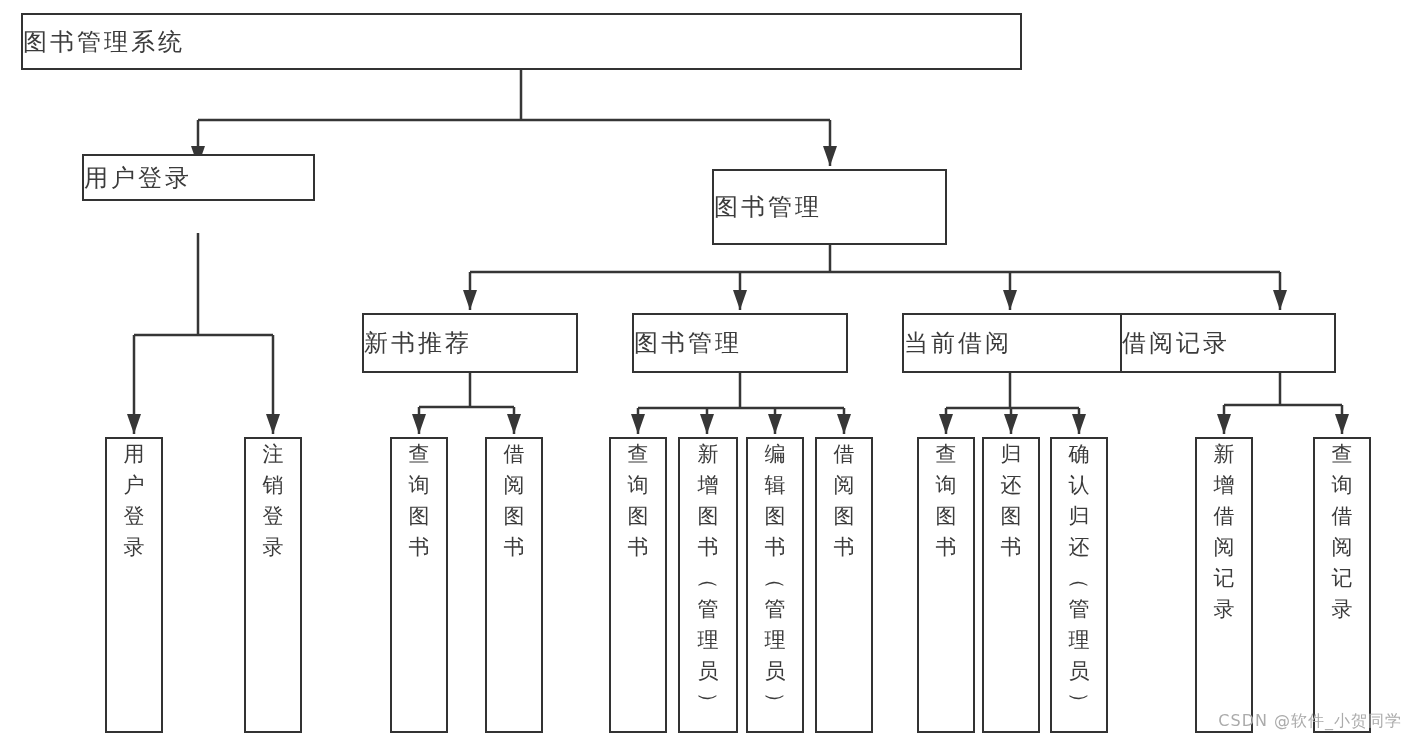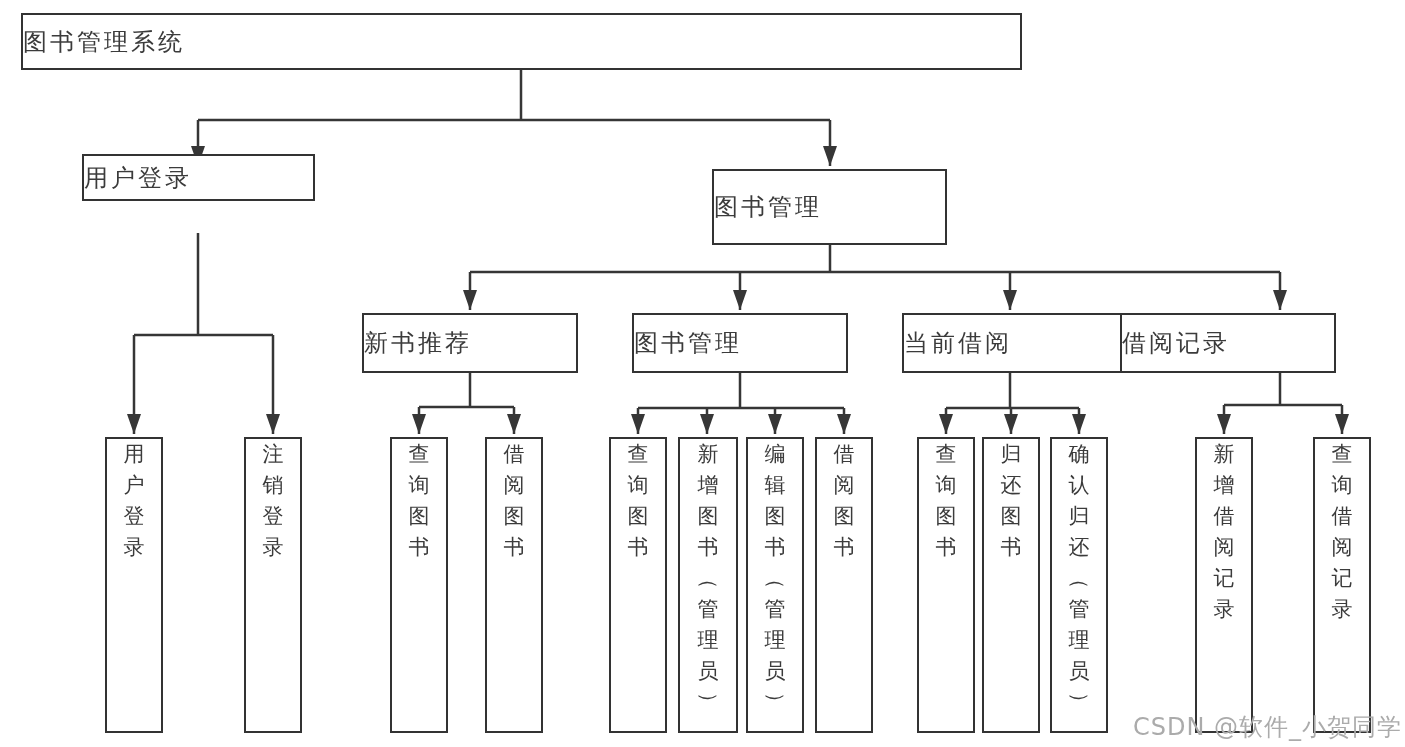--- a/index.html
+++ b/index.html
@@ -12,21 +12,21 @@
   .box{
     position:absolute;box-sizing:border-box;background:#ffffff;
     border:2px solid #333333;display:flex;align-items:center;justify-content:flex-start;
   }
   .hlabel{font-size:24px;letter-spacing:3px;white-space:nowrap;color:#3b3b3b;}
   .vbox{flex-direction:column;}
   .vtext{text-align:center;width:100%;}
   .vch{display:block;width:100%;text-align:center;line-height:31px;font-size:21px;color:#3b3b3b;}
   .vch.rot{transform:rotate(90deg);}
   .watermark{
-    position:absolute;right:3px;top:711px;font-size:24px;letter-spacing:1px;
+    position:absolute;right:3px;top:711px;font-size:16px;letter-spacing:1px;
     color:#ababab;white-space:nowrap;
   }
 </style>
 </head>
 <body>
 
 <div class="stage">
 
   <svg class="wires" width="1405" height="747" viewBox="0 0 1405 747">
     <defs>

